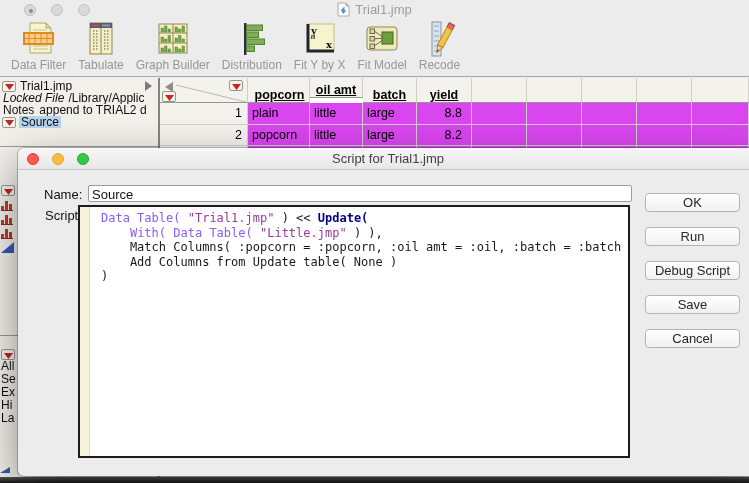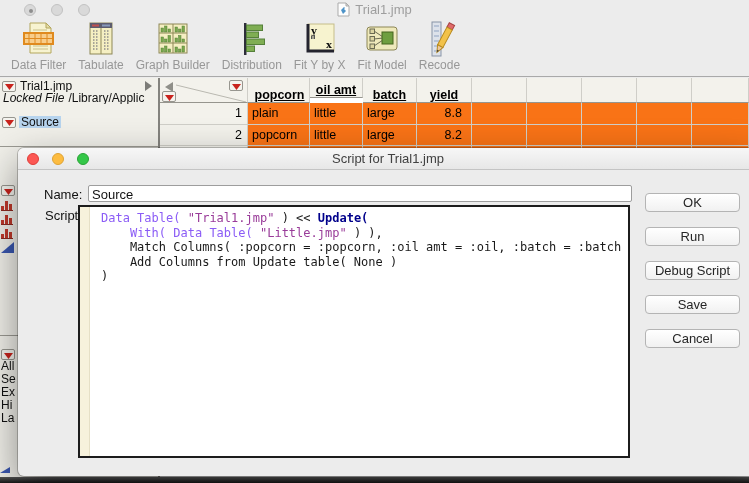--- a/index.html
+++ b/index.html
@@ -22,21 +22,21 @@
   .left-panel{position:absolute;left:0;top:78px;width:158px;height:399px;background:#f1f0ea;border-right:2px solid #84837e;box-sizing:content-box;}
   .tp-row{position:absolute;left:0;width:158px;height:12px;font-size:12px;color:#111;white-space:nowrap;overflow:hidden;display:flex;align-items:center;}
   .red-btn{display:inline-block;width:14px;height:11px;background:#f4f3ee;border:1px solid #97968f;border-radius:2px;
            box-sizing:border-box;position:relative;flex:0 0 auto;}
   .red-btn svg{position:absolute;left:2px;top:2.5px;}
   .right-tri{width:0;height:0;border-left:7px solid #7c7c78;border-top:5px solid transparent;border-bottom:5px solid transparent;}
   .panel-divider{position:absolute;left:0;width:158px;height:1px;background:#9b9a93;}
   .grid{position:absolute;left:160px;top:78px;width:589px;height:92px;background:#fff;}
   .g-row{display:flex;}
   .g-cell{box-sizing:border-box;border-right:1px solid #cfcec8;border-bottom:1px solid #cfcec8;
-          font-size:12.5px;color:#000;overflow:hidden;white-space:nowrap;background:#f97316;
+          font-size:12.5px;color:#000;overflow:hidden;white-space:nowrap;background:#d946ef;
           display:flex;align-items:center;}
   .g-head .g-cell{background:#f3f2ec;border-bottom:1px solid #96958e;font-weight:bold;
                   align-items:flex-end;justify-content:center;padding-bottom:1px;}
   .g-head .hd-txt{max-width:48px;word-break:break-all;text-align:center;line-height:12px;text-decoration:underline;}
   .rowhdr{background:#f3f2ec !important;justify-content:flex-end;padding-right:5px;}
   .cell-l{padding-left:4px;}
   .cell-r{justify-content:flex-end;padding-right:9px;}
   .corner{position:relative;padding:0 !important;}
   
   .sliver-item{position:absolute;}
@@ -244,20 +244,24 @@
           </svg>
         </span>
       <span>Trial1.jmp</span>
       <span style="flex:1"></span>
       <span class="right-tri" style="margin-right:6px"></span>
     </div>
     <div class="tp-row" style="top:14px">
       <span style="font-style:italic;margin-left:3px">Locked File</span>
       <span style="margin-left:4px">/Library/Applic</span>
     </div>
+    <div class="tp-row" style="top:26px">
+      <span style="margin-left:3px">Notes</span>
+      <span style="margin-left:5px">append to TRIAL2 d</span>
+    </div>
     <div class="tp-row" style="top:38px">
       <span class="red-btn" style="margin:0 3px 0 2px">
           <svg width="9" height="6" viewBox="0 0 9 6">
             <polygon points="0,0 9,0 4.5,6" fill="#c8231d"></polygon>
           </svg>
         </span>
       <span style="background:#b7d4ee;padding:0 2px">Source</span>
     </div>
     <div class="panel-divider" style="top:68px"></div>
 

